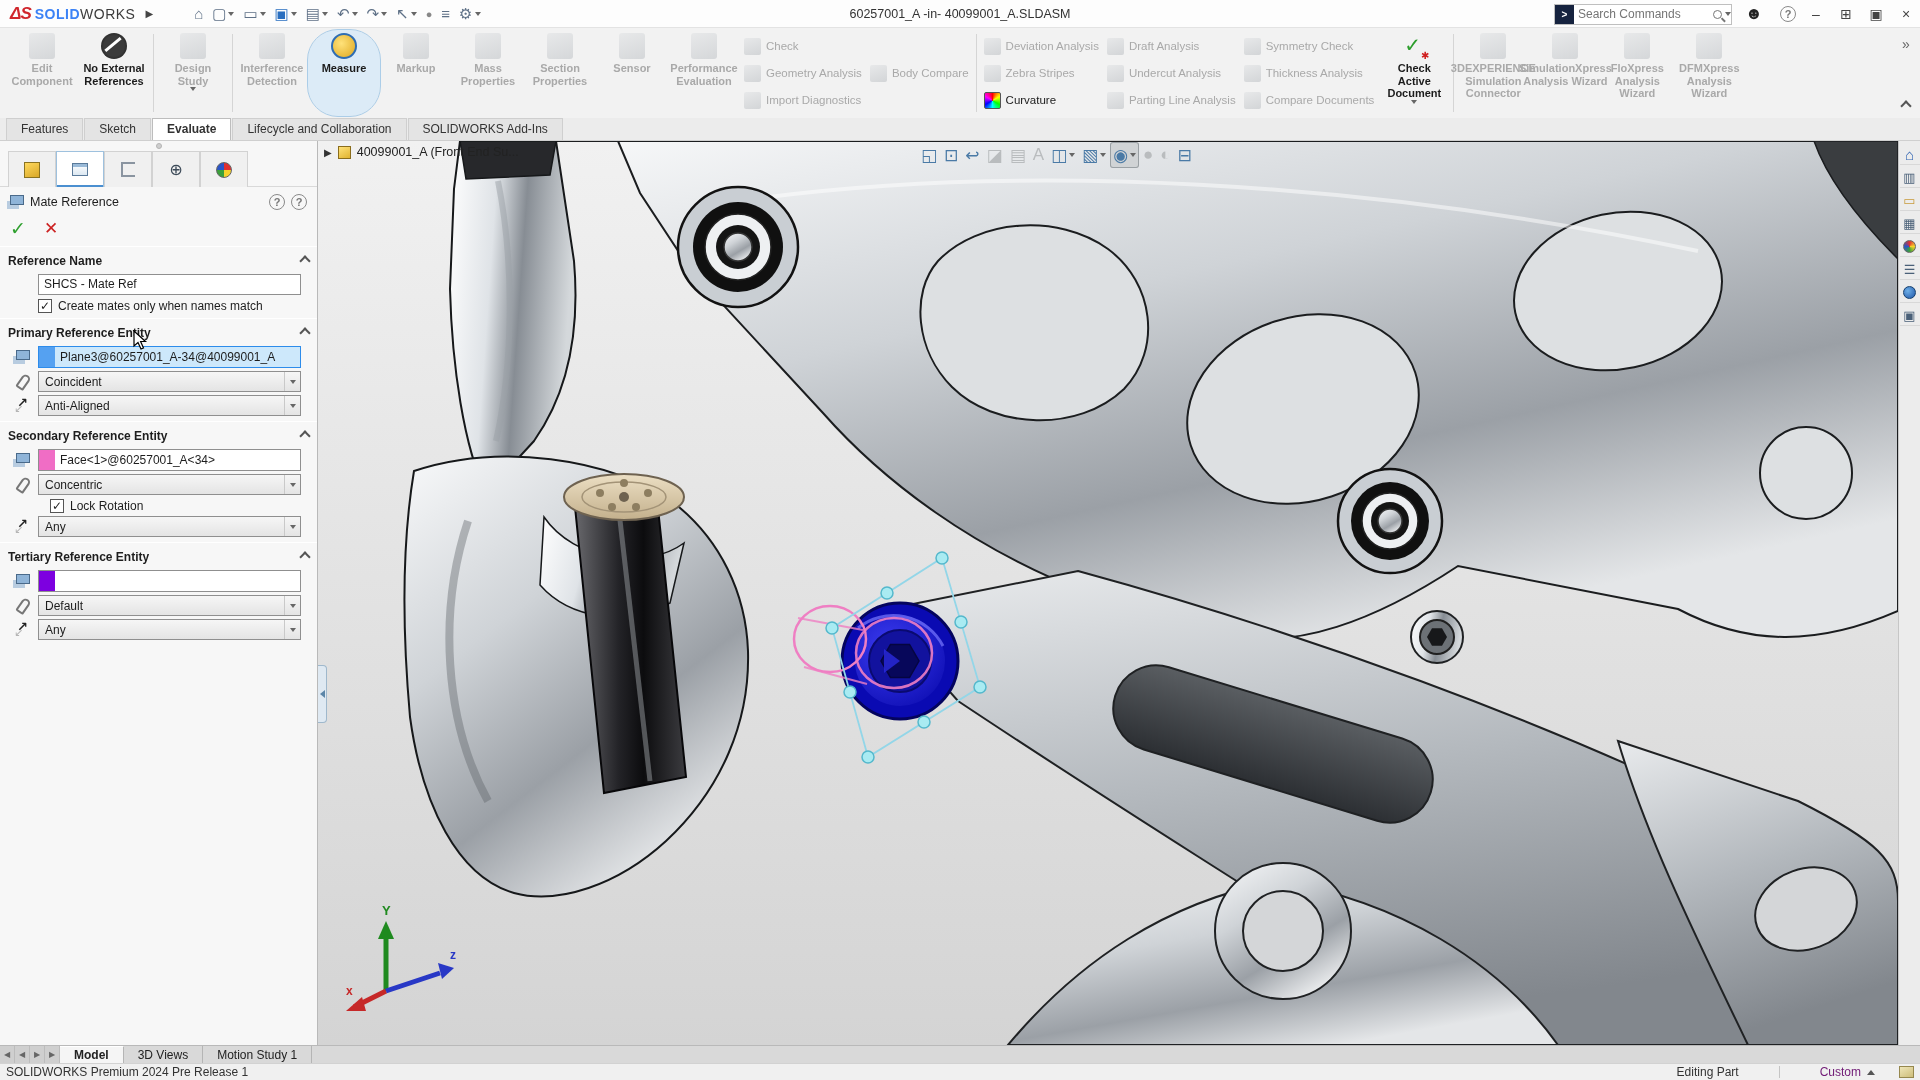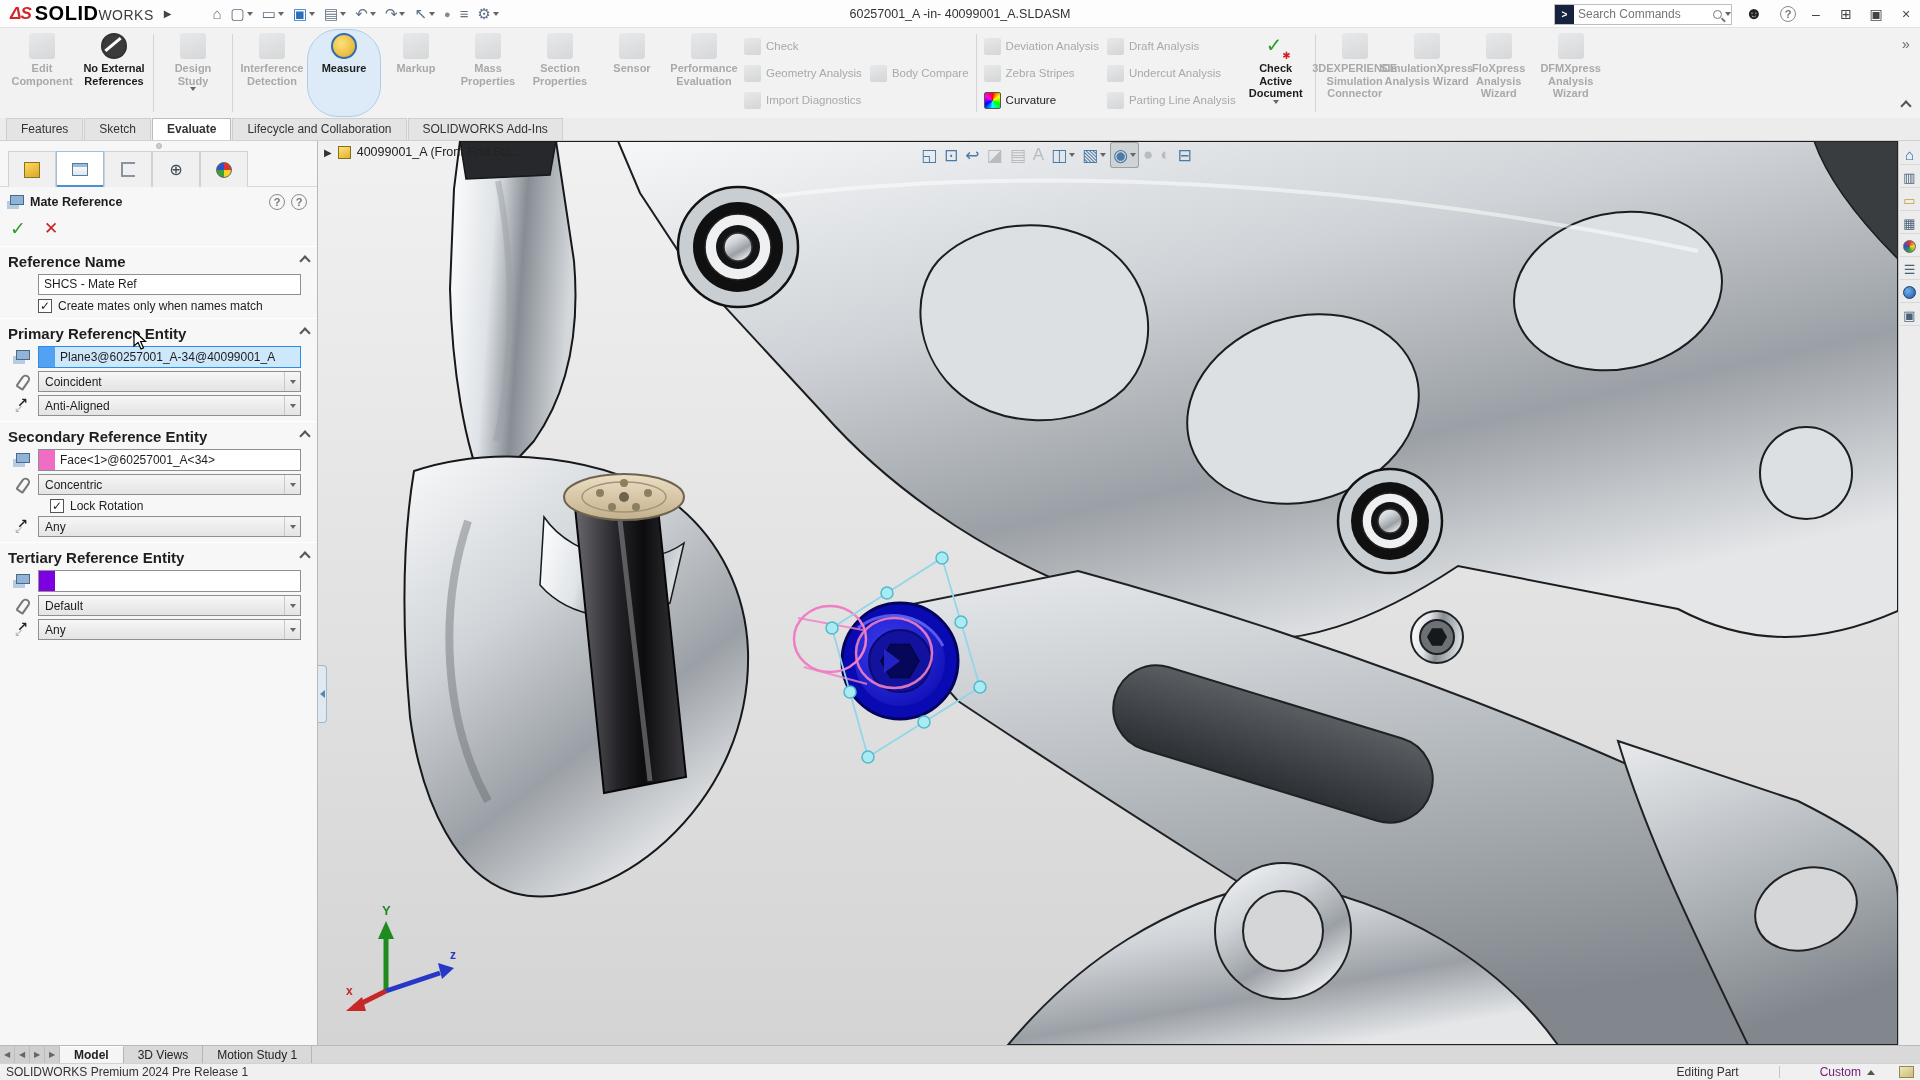--- a/index.html
+++ b/index.html
@@ -4,21 +4,21 @@
 <style>
   * { box-sizing: border-box; margin:0; padding:0; }
   html,body { width:1920px; height:1080px; overflow:hidden;
     font-family:"Liberation Sans","DejaVu Sans",sans-serif; font-size:12px; color:#1d1d1d;
     background:#e9e9e9; -webkit-font-smoothing:antialiased; }
 
   
   #titlebar{position:absolute;left:0;top:0;width:1920px;height:28px;background:#fdfdfd;border-bottom:1px solid #e3e3e3;display:flex;align-items:center;}
   #logo{display:flex;align-items:center;gap:4px;padding:0 10px;}
   #logo .ds{color:#d0262c;font-weight:bold;font-style:italic;font-size:17px;letter-spacing:-1px;}
-  #logo .solid{font-weight:bold;font-size:20px;color:#000000;letter-spacing:.5px;}
+  #logo .solid{font-weight:bold;font-size:14px;color:#3b82f6;letter-spacing:.5px;}
   #logo .works{font-size:14px;color:#3c3c3c;letter-spacing:.5px;}
   #logo .flyarrow{color:#444;font-size:10px;margin-left:6px;}
   #quick{display:flex;align-items:center;gap:3px;margin-left:28px;}
   .qbtn{display:flex;align-items:center;gap:2px;padding:2px 3px;border-radius:2px;color:#5a6b7d;}
   .qglyph{font-size:15px;line-height:16px;color:#5f7187;}
   .caret{width:0;height:0;border-left:3.5px solid transparent;border-right:3.5px solid transparent;border-top:4px solid #666;}
   #title-center{position:absolute;left:50%;top:0;transform:translateX(-50%);height:28px;line-height:28px;font-size:12.5px;color:#333;}
   #tb-right{position:absolute;right:4px;top:0;height:28px;display:flex;align-items:center;gap:12px;}
   #searchbox{display:flex;align-items:center;width:178px;height:21px;border:1px solid #bfbfbf;background:#fff;}
   #search-logo{width:19px;height:19px;background:#16233f;color:#fff;font-size:10px;display:flex;align-items:center;justify-content:center;font-weight:bold;}
@@ -75,29 +75,29 @@
   .ptab{width:48px;height:36px;display:flex;align-items:center;justify-content:center;border:1px solid #d2d2d2;border-bottom:none;background:#f0f0f0;}
   .ptab.active{background:#fff;border-color:#9ec1de;box-shadow:inset 0 -2px 0 #4b8fd0;}
   .pticon{font-size:15px;color:#55687c;}
   [data-name="feature-manager-icon"]{width:16px;height:16px;background:linear-gradient(150deg,#ffd95e,#d9a javascript828);background:linear-gradient(150deg,#ffd95e,#d9a828);border:1px solid #8a7322;}
   [data-name="property-manager-icon"]{width:16px;height:13px;border:1px solid #5a7a9a;background:linear-gradient(#fff,#dce8f2);box-shadow:inset 0 3px 0 #9abad8;}
   [data-name="configuration-manager-icon"]{width:14px;height:15px;border-left:2px solid #8a94a0;border-top:2px solid #8a94a0;border-bottom:2px solid #8a94a0;}
   [data-name="display-manager-icon"]{width:16px;height:16px;border-radius:50%;background:conic-gradient(#e03030 0 25%,#f5d22a 25% 50%,#3aa03a 50% 75%,#2a55c8 75% 100%);border:1px solid #666;}
   .dimx{font-size:16px;color:#3c4a58;line-height:16px;}
 
   #pm-header{display:flex;align-items:center;height:26px;padding:0 10px;margin-top:2px;}
-  #pm-title{font-weight:bold;font-size:12.5px;margin-left:6px;flex:1;}
+  #pm-title{font-weight:normal;font-size:12.5px;margin-left:6px;flex:1;}
   .helpcircle{width:16px;height:16px;border:1.5px solid #8a8a8a;border-radius:50%;color:#777;font-size:11px;display:flex;align-items:center;justify-content:center;margin-left:6px;font-weight:bold;}
   #pm-okrow{display:flex;align-items:center;gap:18px;height:26px;padding-left:10px;}
   #ok-check{color:#2fa02f;font-size:19px;font-weight:bold;}
   #cancel-x{color:#cc2222;font-size:17px;font-weight:bold;}
   .pm-div{height:1px;background:#d8d8d8;margin:5px 0 4px 0;border-bottom:1px solid #fff;}
   .pm-sec{padding:0 8px;}
   .pm-sec-h{display:flex;align-items:center;height:20px;}
-  .pm-sec-h .txt{font-weight:bold;font-size:15px;color:#1e1e1e;flex:1;}
+  .pm-sec-h .txt{font-weight:bold;font-size:12px;color:#1e1e1e;flex:1;}
   .pm-row{display:flex;align-items:center;margin:3px 0;}
   .pm-icol{width:30px;display:flex;justify-content:center;flex:none;}
   .pm-input{flex:1;height:21px;border:1px solid #8f8f8f;background:#fff;font-size:12px;padding:0 5px;line-height:19px;white-space:nowrap;overflow:hidden;margin-right:8px;}
   .ent-field{flex:1;height:22px;border:1px solid #8f8f8f;background:#fff;display:flex;align-items:stretch;margin-right:8px;overflow:hidden;}
   .ent-field.selected{background:#cde8fb;border-color:#2d8ceb;}
   .ent-swatch{width:16px;flex:none;}
   .ent-text{flex:1;font-size:12px;line-height:20px;padding:0 5px;white-space:nowrap;overflow:hidden;}
   .dropdown{flex:1;height:21px;border:1px solid #8f8f8f;background:linear-gradient(#f6f6f6,#e4e4e4);display:flex;align-items:center;margin-right:8px;}
   .dropdown .dtext{flex:1;padding:0 6px;font-size:12px;}
   .ddcaret{width:16px;height:100%;display:flex;align-items:center;justify-content:center;border-left:1px solid #c9c9c9;}
@@ -304,20 +304,34 @@
         <span class="rb-ic16" data-name="draft-analysis-icon"></span>
         <span class="rb-label" data-name="ribbon-button-label">Draft Analysis</span>
       </div>
       <div class="rb-small disabled" data-name="ribbon-undercut-analysis-button">
         <span class="rb-ic16" data-name="undercut-analysis-icon"></span>
         <span class="rb-label" data-name="ribbon-button-label">Undercut Analysis</span>
       </div>
       <div class="rb-small disabled" data-name="ribbon-parting-line-analysis-button">
         <span class="rb-ic16" data-name="parting-line-analysis-icon"></span>
         <span class="rb-label" data-name="ribbon-button-label">Parting Line Analysis</span>
+      </div>
+    </div>
+    <div class="rb-stackcol">
+      <div class="rb-small disabled" data-name="ribbon-symmetry-check-button">
+        <span class="rb-ic16" data-name="symmetry-check-icon"></span>
+        <span class="rb-label" data-name="ribbon-button-label">Symmetry Check</span>
+      </div>
+      <div class="rb-small disabled" data-name="ribbon-thickness-analysis-button">
+        <span class="rb-ic16" data-name="thickness-analysis-icon"></span>
+        <span class="rb-label" data-name="ribbon-button-label">Thickness Analysis</span>
+      </div>
+      <div class="rb-small disabled" data-name="ribbon-compare-documents-button">
+        <span class="rb-ic16" data-name="compare-documents-icon"></span>
+        <span class="rb-label" data-name="ribbon-button-label">Compare Documents</span>
       </div>
     </div>
     <div class="rb-large" data-name="ribbon-check-active-document-button">
       <div class="rb-ic24" data-name="check-active-document-icon"></div>
       <div class="rb-label" data-name="ribbon-button-label">Check Active Document</div>
       <span class="caret" data-name="dropdown-caret-icon"></span>
     </div>
     <div class="rb-sep"></div>
     <div class="rb-large disabled" data-name="ribbon-3dexperience-simulation-connector-button">
       <div class="rb-ic24" data-name="3dexperience-simulation-icon"></div>

